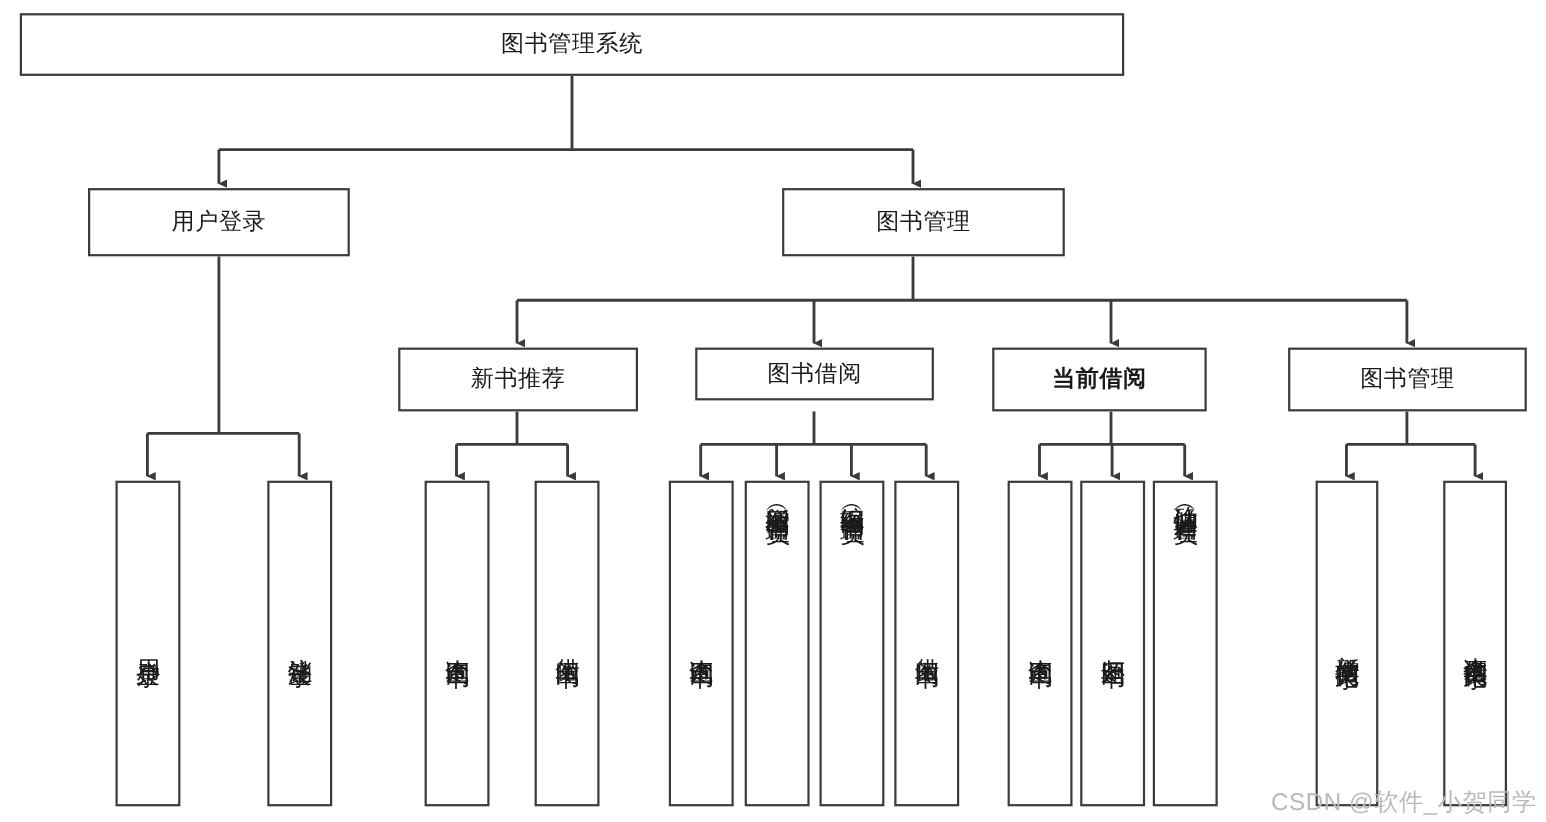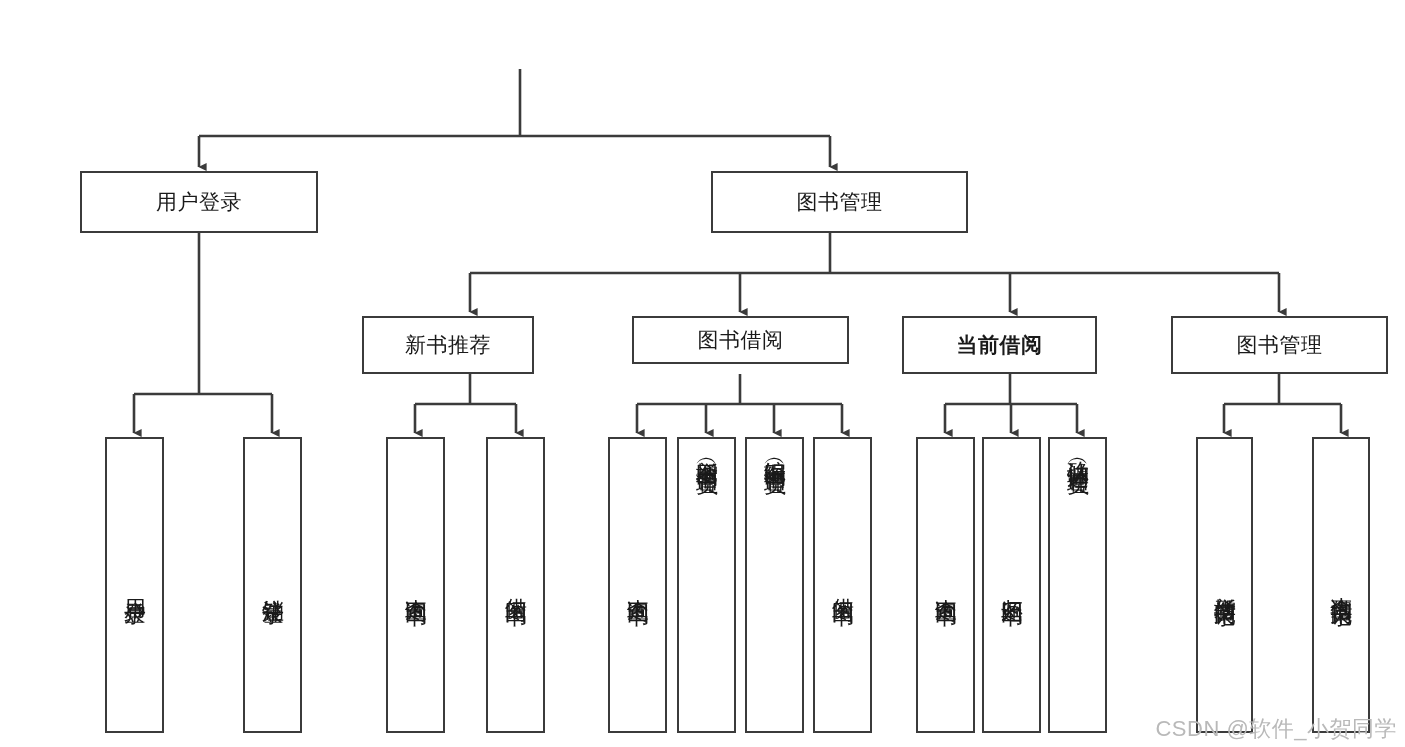--- a/index.html
+++ b/index.html
@@ -125,29 +125,32 @@
       <path d="M1011,404 L1011,433" marker-end="url(#arrowhead)"></path>
       <path d="M1077,404 L1077,433" marker-end="url(#arrowhead)"></path>
 
       <path d="M1279,374 L1279,404"></path>
       <path d="M1224,404 L1341,404"></path>
       <path d="M1224,404 L1224,433" marker-end="url(#arrowhead)"></path>
       <path d="M1341,404 L1341,433" marker-end="url(#arrowhead)"></path>
     </g>
   </svg>
 
+  <div class="node-box" style="left:18px; top:12px; width:1004px; height:57px;">
+    <span class="node-label">图书管理系统</span>
+  </div>
 
   <div class="node-box" style="left:80px; top:171px; width:238px; height:62px;">
     <span class="node-label">用户登录</span>
   </div>
   <div class="node-box" style="left:711px; top:171px; width:257px; height:62px;">
     <span class="node-label">图书管理</span>
   </div>
 
-  <div class="node-box" style="left:362px; top:316px; width:172px; height:58px;">
+  <div class="node-box" style="left:362px; top:316px; width:218px; height:58px;">
     <span class="node-label">新书推荐</span>
   </div>
   <div class="node-box" style="left:632px; top:316px; width:217px; height:48px;">
     <span class="node-label">图书借阅</span>
   </div>
   <div class="node-box" style="left:902px; top:316px; width:195px; height:58px;font-weight:bold;">
     <span class="node-label">当前借阅</span>
   </div>
   <div class="node-box" style="left:1171px; top:316px; width:217px; height:58px;">
     <span class="node-label">图书管理</span>

